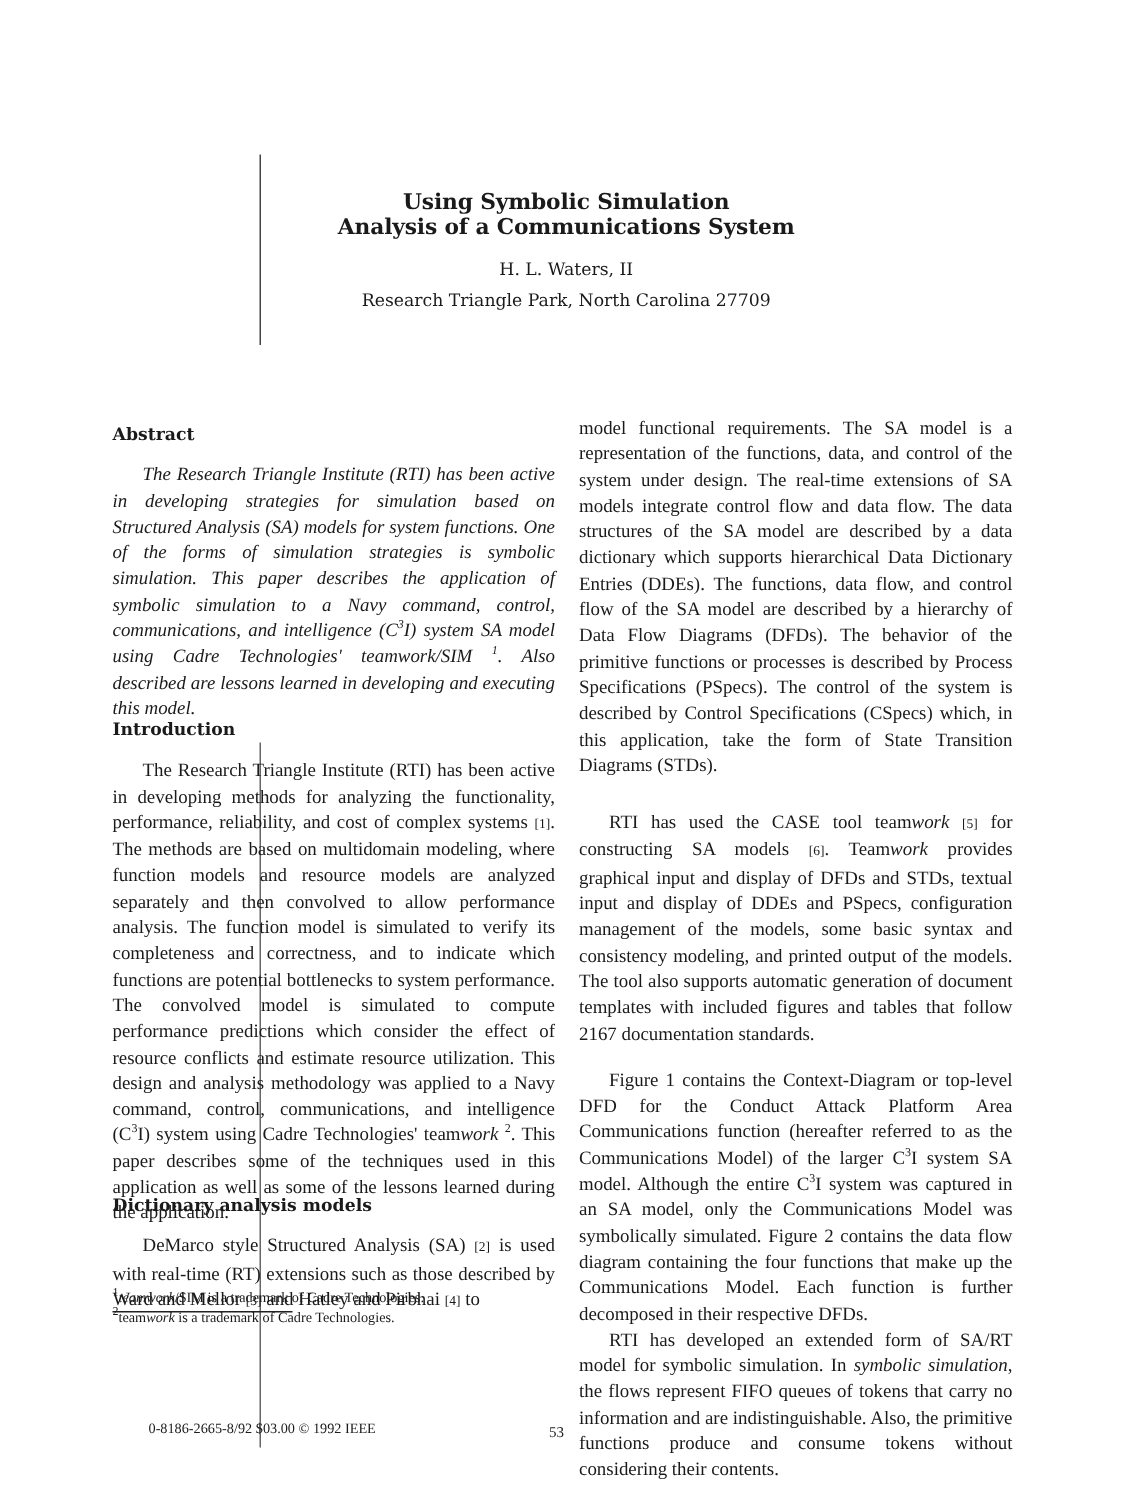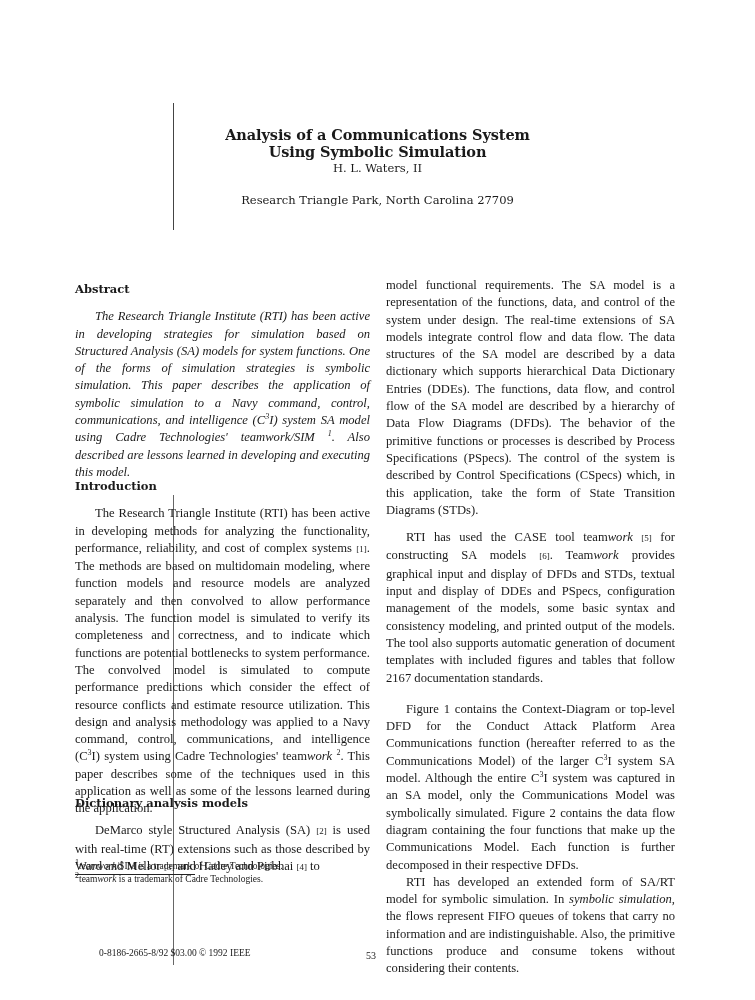--- a/index.html
+++ b/index.html
@@ -1,21 +1,21 @@
 <!DOCTYPE html>
 <html><head>
 <meta charset="utf-8">
 <style>
   html, body { margin:0; padding:0; background:#ffffff; }
   body { width:755px; height:1000px; position:relative; overflow:hidden;
          font-family:"DejaVu Serif", "Liberation Serif", serif; color:#1a1a1a; }
   .abs { position:absolute; }
   .title { left:0; width:755px; top:126px; text-align:center; font-family:"DejaVu Serif", serif;
            font-weight:bold; font-size:14.5px; line-height:17px; letter-spacing:-0.1px; }
-  .author { left:0; width:755px; top:161px; text-align:center; font-size:11.5px; }
+  .author { left:0; width:755px; top:172px; text-align:center; font-size:11.5px; }
   .affil { left:0; width:755px; top:192px; text-align:center; font-size:11.5px; line-height:17px; }
   .col { font-family:"Liberation Serif", serif; font-size:12.6px; line-height:17.3px; text-align:justify; }
   .left { left:75px; width:295px; }
   .right { left:386px; width:289px; }
   .heading { font-family:"DejaVu Serif", serif; font-weight:bold; font-size:11.5px; }
   .para p { margin:0; text-indent:20px; }
   .ital { font-style:italic; }
   .cite { font-size:9px; }
   sup { font-size:8px; line-height:0; }
   .footrule { left:75px; width:120px; height:1px; background:#222; top:874px; }
@@ -24,22 +24,22 @@
   .copyright { left:75px; top:948px; font-family:"Liberation Serif", serif; font-size:9.5px;padding-left:24px; }
   .vline { left:173px; width:1px; background:#444; }
 </style>
 </head>
 <body>
 
 <div class="abs vline" style="top:103px;height:127px;"></div>
 <div class="abs vline" style="top:495px;height:470px;background:#666;"></div>
 
 <div class="abs title">
+  <div>Using Symbolic Simulation</div>
   <div>Analysis of a Communications System</div>
-  <div>Using Symbolic Simulation</div>
 </div>
 <div class="abs author">H. L. Waters, II</div>
 <div class="abs affil">
   <div>Research Triangle Park, North Carolina 27709</div>
 </div>
 
 <div class="abs col left" style="top:281px;">
   <div class="heading">Abstract</div>
   <div class="para ital" style="margin-top:10px;">
     <p><span>The Research Triangle Institute (RTI) has been active in developing strategies for simulation based on Structured Analysis (SA) models for system functions. One of the forms of simulation strategies is symbolic simulation. This paper describes the application of symbolic simulation to a Navy command, control, communications, and intelligence (C</span><sup>3</sup><span>I) system SA model using Cadre Technologies' teamwork/SIM </span><sup>1</sup><span>. Also described are lessons learned in developing and executing this model.</span></p>
@@ -63,21 +63,21 @@
 <div class="abs footrule"></div>
 <div class="abs footnotes">
   <div><sup>1</sup><span class="ital">teamwork</span><span>/SIM is a trademark of Cadre Technologies.</span></div>
   <div><sup>2</sup><span>team</span><span class="ital">work</span><span> is a trademark of Cadre Technologies.</span></div>
 </div>
 
 <div class="abs col right" style="top:277px;">
   <div class="para">
     <p style="text-indent:0;">model functional requirements. The SA model is a representation of the functions, data, and control of the system under design. The real-time extensions of SA models integrate control flow and data flow. The data structures of the SA model are described by a data dictionary which supports hierarchical Data Dictionary Entries (DDEs). The functions, data flow, and control flow of the SA model are described by a hierarchy of Data Flow Diagrams (DFDs). The behavior of the primitive functions or processes is described by Process Specifications (PSpecs). The control of the system is described by Control Specifications (CSpecs) which, in this application, take the form of State Transition Diagrams (STDs).</p>
   </div>
-  <div class="para" style="margin-top:10px;">
+  <div class="para" style="margin-top:21px;">
     <p><span>RTI has used the CASE tool team</span><span class="ital">work</span> <span class="cite">[5]</span><span> for constructing SA models </span><span class="cite">[6]</span><span>. Team</span><span class="ital">work</span><span> provides graphical input and display of DFDs and STDs, textual input and display of DDEs and PSpecs, configuration management of the models, some basic syntax and consistency modeling, and printed output of the models. The tool also supports automatic generation of document templates with included figures and tables that follow 2167 documentation standards.</span></p>
   </div>
   <div class="para" style="margin-top:14px;">
     <p><span>Figure 1 contains the Context-Diagram or top-level DFD for the Conduct Attack Platform Area Communications function (hereafter referred to as the Communications Model) of the larger C</span><sup>3</sup><span>I system SA model. Although the entire C</span><sup>3</sup><span>I system was captured in an SA model, only the Communications Model was symbolically simulated. Figure 2 contains the data flow diagram containing the four functions that make up the Communications Model. Each function is further decomposed in their respective DFDs.</span></p>
   </div>
   <div class="para" style="">
     <p><span>RTI has developed an extended form of SA/RT model for symbolic simulation. In </span><span class="ital">symbolic simulation</span><span>, the flows represent FIFO queues of tokens that carry no information and are indistinguishable. Also, the primitive functions produce and consume tokens without considering their contents.</span></p>
   </div>
 </div>
 

